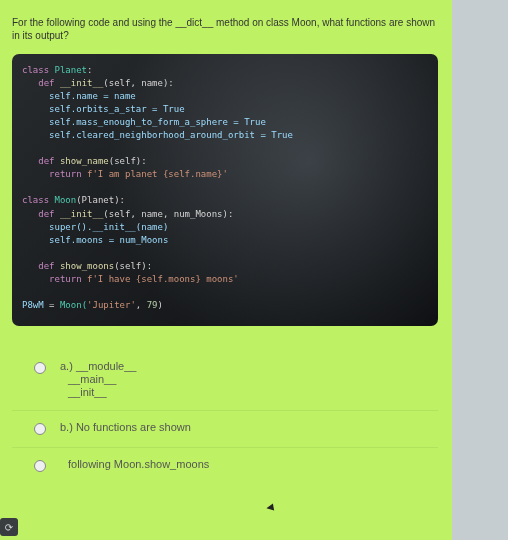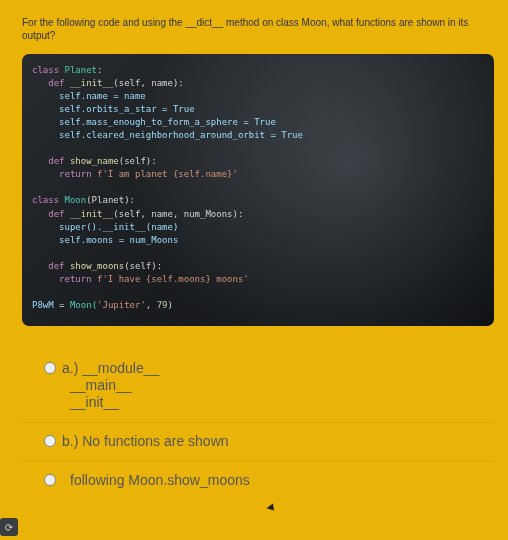--- a/index.html
+++ b/index.html
@@ -1,27 +1,27 @@
 <!DOCTYPE html>
 <html><head>
 <meta charset="utf-8">
 <style>
   html,body{margin:0;padding:0;font-family:Arial,Helvetica,sans-serif;background:#c5cdd1;color:#222}
-  .page{width:508px;min-height:540px;background:#eab308;box-sizing:border-box;padding:10px 14px 14px 22px;position:relative}
+  .page{width:452px;min-height:540px;background:#bef264;box-sizing:border-box;padding:10px 14px 14px 12px;position:relative}
   .question{font-size:10px;color:#333;margin:6px 0 12px 0;line-height:1.3}
   .code-block{background:#2c3033;background-image:radial-gradient(circle at 70% 40%,rgba(90,100,110,.35),rgba(10,12,14,.6) 60%),linear-gradient(135deg,#555a5e 0%,#2a2d30 60%,#141618 100%);color:#d0d0d0;font-family:Consolas,Menlo,monospace;font-size:9px;line-height:1.45;padding:10px 10px 14px 10px;border-radius:7px;white-space:pre;overflow:hidden}
   .kw{color:#c586c0}
   .cls{color:#4ec9b0}
   .fn{color:#dcdcaa}
   .slf{color:#9cdcfe}
   .str{color:#ce9178}
   .par{color:#d4d4d4}
   .num{color:#b5cea8}
   .answers{margin-top:24px}
-  .answer{display:flex;align-items:flex-start;gap:6px;font-size:14px;color:#555;padding:10px 6px 12px 22px;border-bottom:1px solid rgba(0,0,0,.06)}
+  .answer{display:flex;align-items:flex-start;gap:14px;font-size:11px;color:#555;padding:10px 6px 12px 22px;border-bottom:1px solid rgba(0,0,0,.06)}
   .answer:last-child{border-bottom:none}
   .radio{width:10px;height:10px;border:1px solid #888;border-radius:50%;margin-top:2px;flex:0 0 auto;background:#eef0f1}
   .opt-text{display:flex;flex-direction:column;gap:1px}
   .opt-label{font-weight:normal}
   .sub{padding-left:8px}
   .cursor{position:absolute;left:264px;top:500px;font-size:12px;color:#222;transform:rotate(-10deg)}
   .side-icon{position:absolute;left:0;bottom:4px;width:18px;height:18px;background:#3a3d40;border-radius:3px;display:flex;align-items:center;justify-content:center;color:#cfd3d6;font-size:10px}
 </style>
 </head>
 <body>

